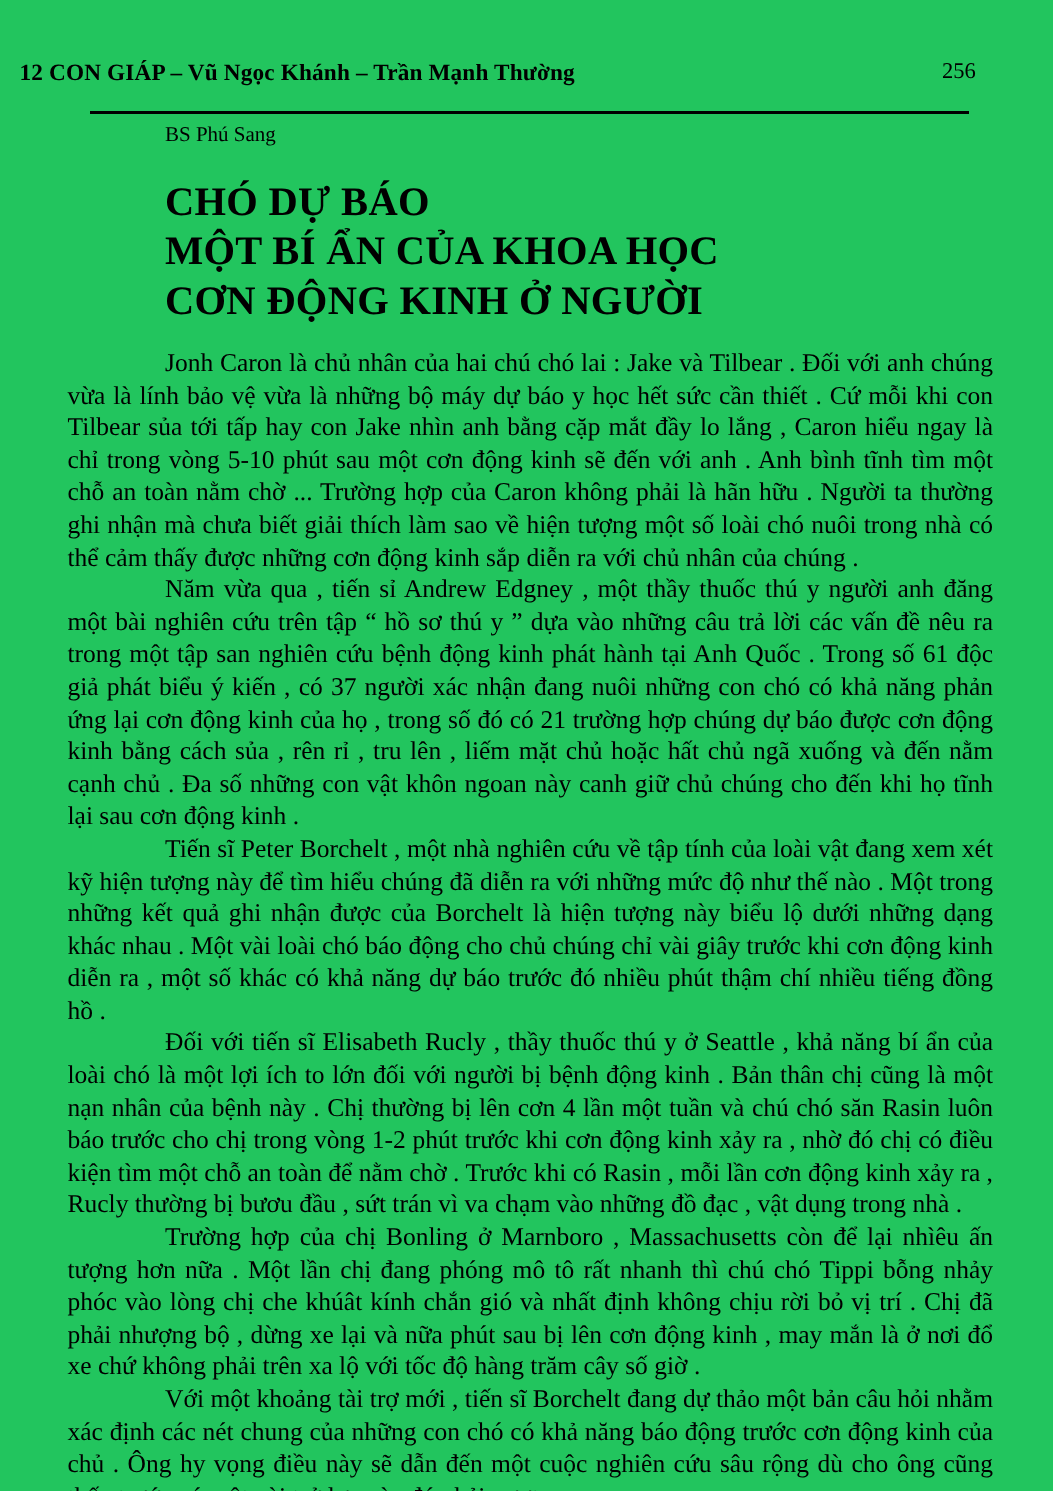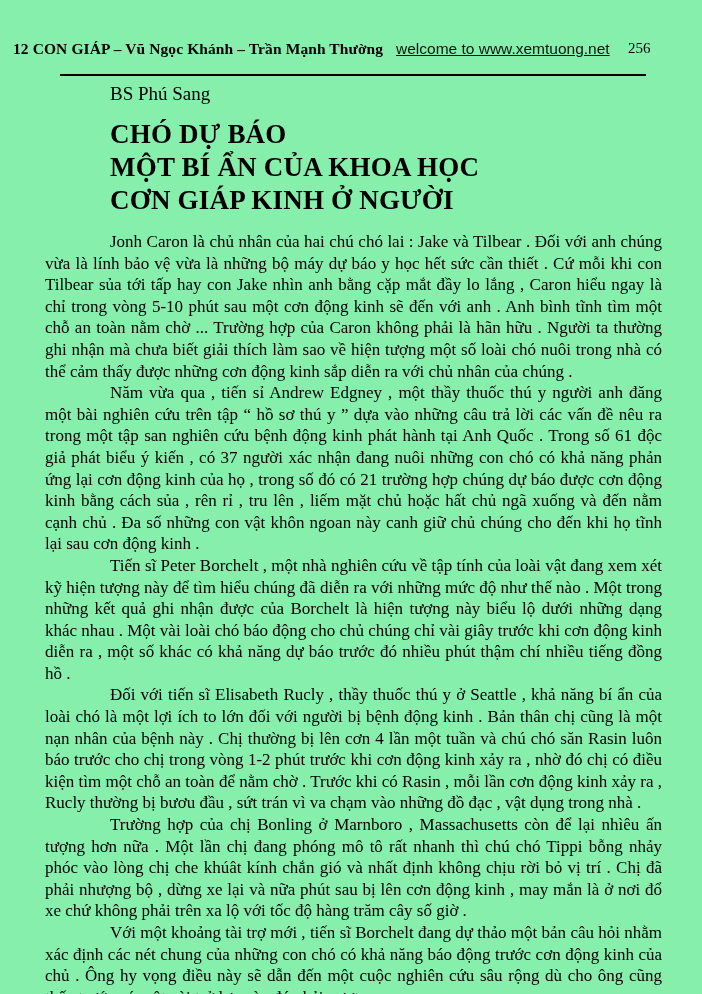--- a/index.html
+++ b/index.html
@@ -1,20 +1,20 @@
 <!DOCTYPE html>
 <html><head>
 <meta charset="utf-8">
 <style>
   html, body { margin: 0; padding: 0; background: #ffffff; }
   .page {
     position: relative;
     width: 702px;
     height: 994px;
-    background: #86efac;
+    background: #22c55e;
     color: #000000;
     font-family: "Liberation Serif", serif;
     overflow: hidden;
     box-sizing: border-box;
   }
   .book-title {
     position: absolute;
     left: 13px;
     top: 40px;
     font-weight: bold;
@@ -43,21 +43,21 @@
     position: absolute;
     left: 60px;
     top: 74px;
     width: 586px;
     border-top: 2px solid #000000;
   }
   .byline {
     position: absolute;
     left: 110px;
     top: 83px;
-    font-size: 19px;
+    font-size: 14px;
   }
   .article-title {
     position: absolute;
     left: 110px;
     top: 118px;
     font-size: 27px;
     font-weight: bold;
     line-height: 33px;
     letter-spacing: 0.2px;
   }
@@ -75,32 +75,31 @@
     text-align: justify;
   }
 </style>
 </head>
 <body>
 
 <div class="page">
 
   <span class="book-title">12 CON GIÁP – Vũ Ngọc Khánh – Trần Mạnh Thường</span>
 
-  <a class="site-link">welcome to www.xemtuong.net</a>
 
   <span class="page-number">256</span>
 
   <div class="header-rule"></div>
 
   <div class="byline">BS Phú Sang</div>
 
   <div class="article-title">
     <div>CHÓ DỰ BÁO</div>
     <div>MỘT BÍ ẨN CỦA KHOA HỌC</div>
-    <div>CƠN GIÁP KINH Ở NGƯỜI</div>
+    <div>CƠN ĐỘNG KINH Ở NGƯỜI</div>
   </div>
 
   <div class="article-body">
     <p>Jonh Caron là chủ nhân của hai chú chó lai : Jake và Tilbear . Đối với anh chúng vừa là lính bảo vệ vừa là những bộ máy dự báo y học hết sức cần thiết . Cứ mỗi khi con Tilbear sủa tới tấp hay con Jake nhìn anh bằng cặp mắt đầy lo lắng , Caron hiểu ngay là chỉ trong vòng 5-10 phút sau một cơn động kinh sẽ đến với anh . Anh bình tĩnh tìm một chỗ an toàn nằm chờ ... Trường hợp của Caron không phải là hãn hữu . Người ta thường ghi nhận mà chưa biết giải thích làm sao về hiện tượng một số loài chó nuôi trong nhà có thể cảm thấy được những cơn động kinh sắp diễn ra với chủ nhân của chúng .</p>
     <p>Năm vừa qua , tiến sỉ Andrew Edgney , một thầy thuốc thú y người anh đăng một bài nghiên cứu trên tập “ hồ sơ thú y ” dựa vào những câu trả lời các vấn đề nêu ra trong một tập san nghiên cứu bệnh động kinh phát hành tại Anh Quốc . Trong số 61 độc giả phát biểu ý kiến , có 37 người xác nhận đang nuôi những con chó có khả năng phản ứng lại cơn động kinh của họ , trong số đó có 21 trường hợp chúng dự báo được cơn động kinh bằng cách sủa , rên rỉ , tru lên , liếm mặt chủ hoặc hất chủ ngã xuống và đến nằm cạnh chủ . Đa số những con vật khôn ngoan này canh giữ chủ chúng cho đến khi họ tĩnh lại sau cơn động kinh .</p>
     <p>Tiến sĩ Peter Borchelt , một nhà nghiên cứu về tập tính của loài vật đang xem xét kỹ hiện tượng này để tìm hiểu chúng đã diễn ra với những mức độ như thế nào . Một trong những kết quả ghi nhận được của Borchelt là hiện tượng này biểu lộ dưới những dạng khác nhau . Một vài loài chó báo động cho chủ chúng chỉ vài giây trước khi cơn động kinh diễn ra , một số khác có khả năng dự báo trước đó nhiều phút thậm chí nhiều tiếng đồng hồ .</p>
     <p>Đối với tiến sĩ Elisabeth Rucly , thầy thuốc thú y ở Seattle , khả năng bí ẩn của loài chó là một lợi ích to lớn đối với người bị bệnh động kinh . Bản thân chị cũng là một nạn nhân của bệnh này . Chị thường bị lên cơn 4 lần một tuần và chú chó săn Rasin luôn báo trước cho chị trong vòng 1-2 phút trước khi cơn động kinh xảy ra , nhờ đó chị có điều kiện tìm một chỗ an toàn để nằm chờ . Trước khi có Rasin , mỗi lần cơn động kinh xảy ra , Rucly thường bị bươu đầu , sứt trán vì va chạm vào những đồ đạc , vật dụng trong nhà .</p>
     <p>Trường hợp của chị Bonling ở Marnboro , Massachusetts còn để lại nhìêu ấn tượng hơn nữa . Một lần chị đang phóng mô tô rất nhanh thì chú chó Tippi bỗng nhảy phóc vào lòng chị che khúât kính chắn gió và nhất định không chịu rời bỏ vị trí . Chị đã phải nhượng bộ , dừng xe lại và nữa phút sau bị lên cơn động kinh , may mắn là ở nơi đổ xe chứ không phải trên xa lộ với tốc độ hàng trăm cây số giờ .</p>
     <p>Với một khoảng tài trợ mới , tiến sĩ Borchelt đang dự thảo một bản câu hỏi nhằm xác định các nét chung của những con chó có khả năng báo động trước cơn động kinh của chủ . Ông hy vọng điều này sẽ dẫn đến một cuộc nghiên cứu sâu rộng dù cho ông cũng thấy trước có một vài trở lực nào đó phải vượt qua .</p>
 

